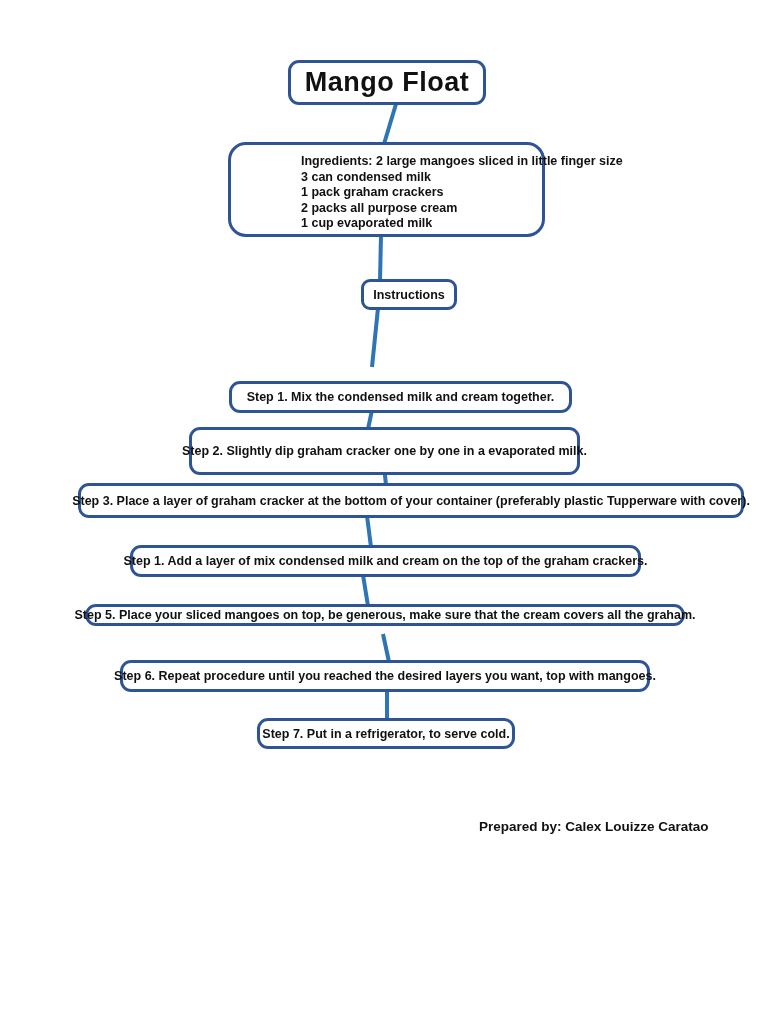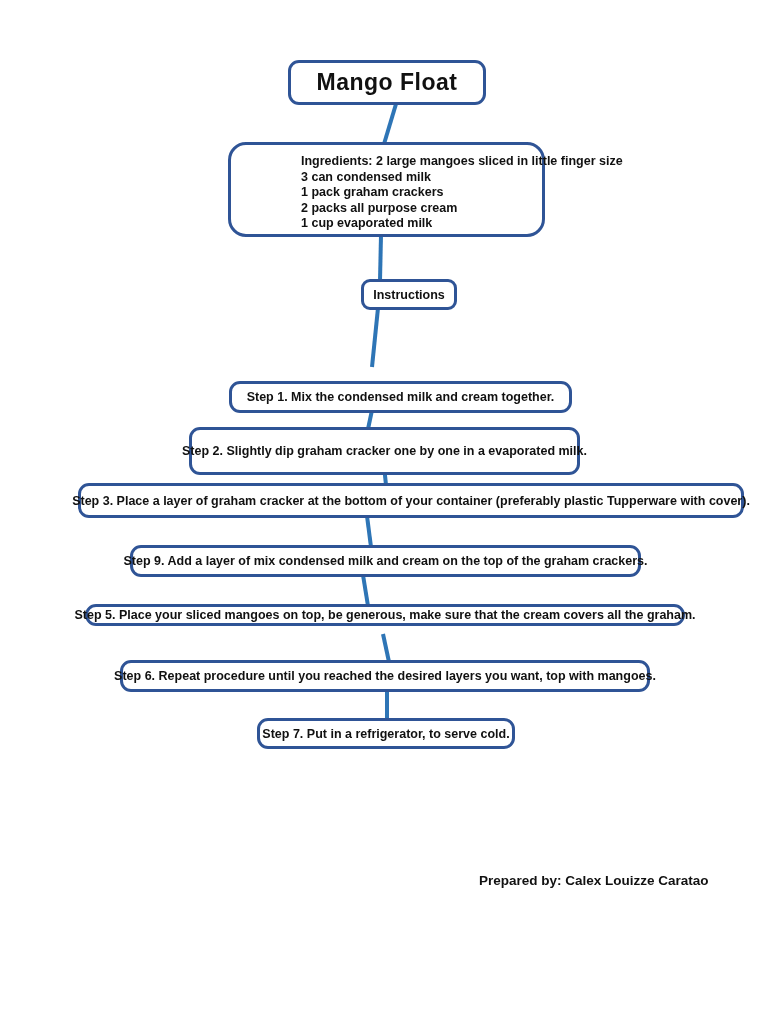--- a/index.html
+++ b/index.html
@@ -39,21 +39,21 @@
     border-radius: 11px;
     display: flex;
     align-items: center;
     justify-content: center;
     font-weight: bold;
     white-space: nowrap;
   }
   .title-box {
     left: 288px; top: 60px;
     width: 198px; height: 45px;
-    font-size: 23px;
+    font-size: 27px;
     letter-spacing: 0.5px;
   }
   .ingredients-box {
     left: 228px; top: 142px;
     width: 317px; height: 95px;
     border-radius: 18px;
     display: block;
     font-size: 12.5px;
     line-height: 15.6px;
     padding-top: 9px;
@@ -70,21 +70,21 @@
   .step { font-size: 12.5px; }
   .step-1 { left: 229px; top: 381px; width: 343px; height: 32px; }
   .step-2 { left: 189px; top: 427px; width: 391px; height: 48px; }
   .step-3 { left: 50px;  top: 483px; width: 666px; height: 35px; margin-left: 28px; }
   .step-4 { left: 130px; top: 545px; width: 511px; height: 32px; }
   .step-5 { left: 85px;  top: 604px; width: 600px; height: 22px; }
   .step-6 { left: 120px; top: 660px; width: 530px; height: 32px; }
   .step-7 { left: 257px; top: 718px; width: 258px; height: 31px; }
   .prepared-by {
     position: absolute;
-    left: 479px; top: 873px;
+    left: 479px; top: 819px;
     font-size: 13.5px;
     font-weight: bold;
     white-space: nowrap;
   }
 </style>
 </head>
 <body>
 
 <div class="page">
 
@@ -119,21 +119,21 @@
   <div class="node step step-1">
     <span>Step 1. Mix the condensed milk and cream together.</span>
   </div>
   <div class="node step step-2">
     <span>Step 2. Slightly dip graham cracker one by one in a evaporated milk.</span>
   </div>
   <div class="node step step-3">
     <span>Step 3. Place a layer of graham cracker at the bottom of your container (preferably plastic Tupperware with cover).</span>
   </div>
   <div class="node step step-4">
-    <span>Step 9. Add a layer of mix condensed milk and cream on the top of the graham crackers.</span>
+    <span>Step 1. Add a layer of mix condensed milk and cream on the top of the graham crackers.</span>
   </div>
   <div class="node step step-5">
     <span>Step 5. Place your sliced mangoes on top, be generous, make sure that the cream covers all the graham.</span>
   </div>
   <div class="node step step-6">
     <span>Step 6. Repeat procedure until you reached the desired layers you want, top with mangoes.</span>
   </div>
   <div class="node step step-7">
     <span>Step 7. Put in a refrigerator, to serve cold.</span>
   </div>

